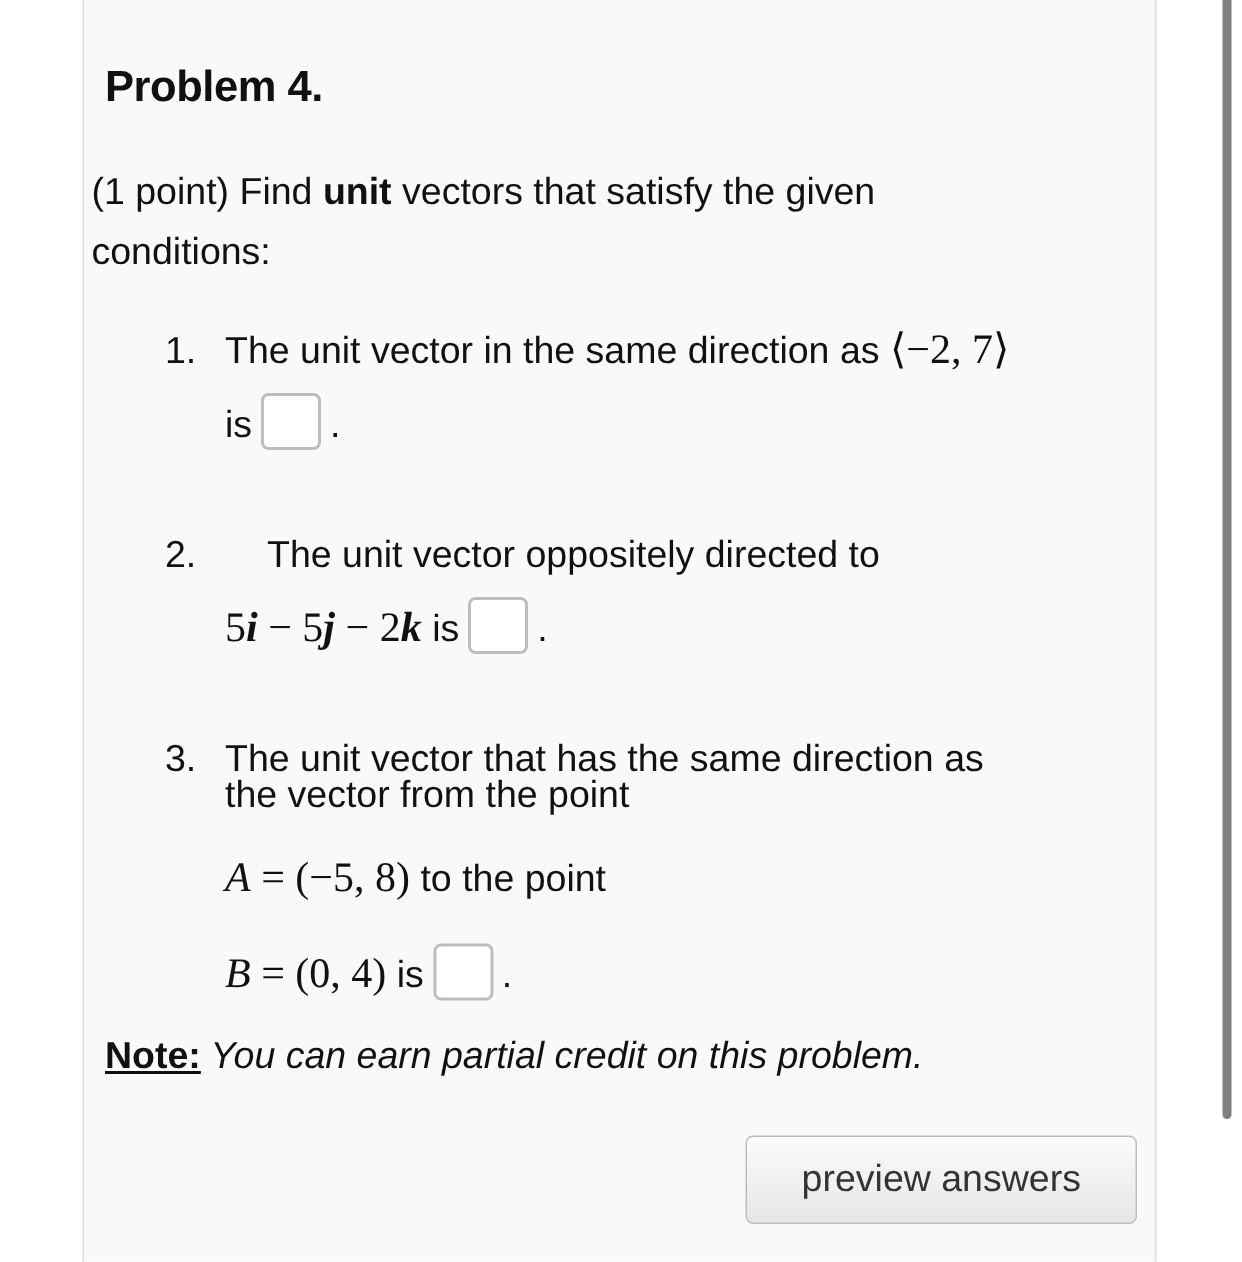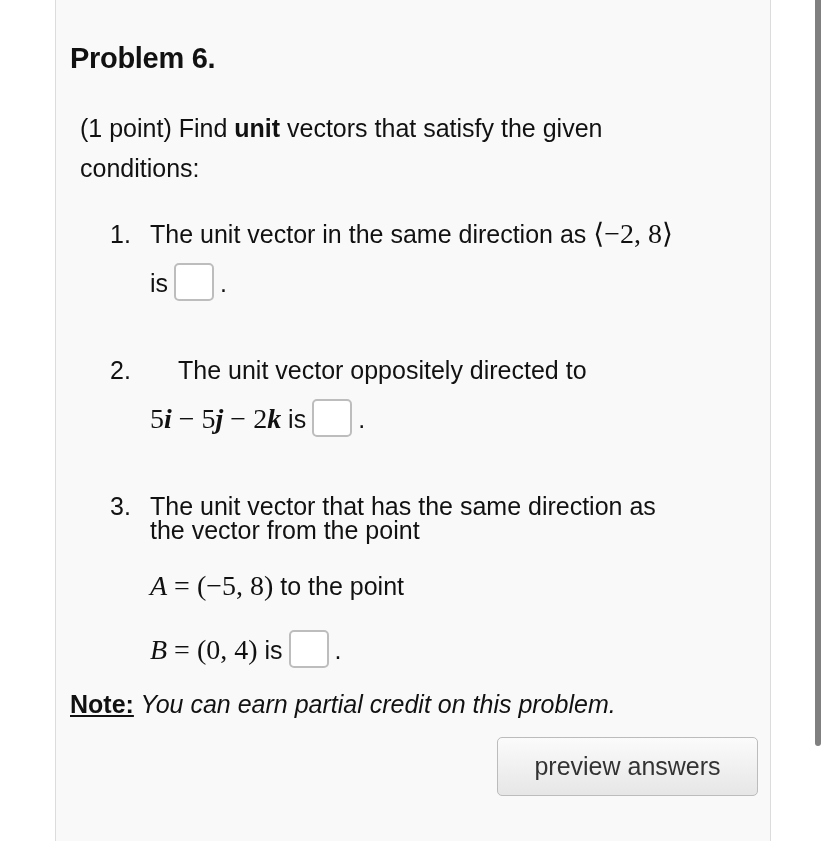--- a/index.html
+++ b/index.html
@@ -20,21 +20,21 @@
     .scrollbar {
       position: absolute; left: 815px; top: 0;
       width: 6px; height: 746px;
       background: #808080; border-radius: 0 0 3px 3px;
     }
     .title {
       position: absolute; left: 70px; top: 42px;
       font-size: 29px; font-weight: bold; letter-spacing: -0.3px;
     }
     .intro {
-      position: absolute; left: 80px; top: 108px; width: 620px;
+      position: absolute; left: 61px; top: 108px; width: 620px;
       font-size: 25px; line-height: 40px;
     }
     .intro b { font-weight: bold; }
     .item {
       position: absolute; left: 110px; font-size: 25px; line-height: 40px;
     }
     .item .num { position: absolute; left: 0; top: 0; }
     .item .body { position: absolute; left: 40px; top: 0; white-space: nowrap; }
     .math { font-family: "Liberation Serif", serif; font-size: 28px; }
     .math i, .math b { font-family: "Liberation Serif", serif; }
@@ -43,44 +43,44 @@
       width: 40px; height: 38px; box-sizing: border-box;
       border: 2px solid #bdbdbd; border-radius: 5px; background: #fff;
       margin: 0 6px 0 6px; position: relative; top: -3px;
     }
     .note {
       position: absolute; left: 70px; top: 690px; font-size: 25px;
     }
     .note b { font-weight: bold; text-decoration: underline; }
     .note i { }
     .btn {
-      position: absolute; left: 497px; top: 737px;
+      position: absolute; left: 497px; top: 757px;
       width: 261px; height: 59px; box-sizing: border-box;
       border: 1px solid #bcbcbc; border-radius: 5px;
       background: linear-gradient(#fbfbfb, #e6e6e6);
       font-size: 25px; color: #333;
       display: flex; align-items: center; justify-content: center;
       font-family: "Liberation Sans", sans-serif;
       cursor: pointer;
     }
   </style>
 </head>
 <body>
 
 <div class="panel"></div>
 <div class="scrollbar"></div>
 
-<div class="title">Problem 6.</div>
+<div class="title">Problem 4.</div>
 
 <div class="intro"><span>(1 point) Find </span><b>unit</b><span> vectors that satisfy the given conditions:</span></div>
 
 <div class="item" style="top:214px;">
   <span class="num">1.</span>
   <div class="body" style="top:0;">
-    <span>The unit vector in the same direction as </span><span class="math">⟨−2, 8⟩</span>
+    <span>The unit vector in the same direction as </span><span class="math">⟨−2, 7⟩</span>
   </div>
   <div class="body" style="top:49px;">
     <span>is</span><input class="ans" type="text" value="" style=""><span>.</span>
   </div>
 </div>
 
 <div class="item" style="top:350px;">
   <span class="num">2.</span>
   <div class="body" style="top:0;margin-left:28px;">
     <span>The unit vector oppositely directed to</span>

